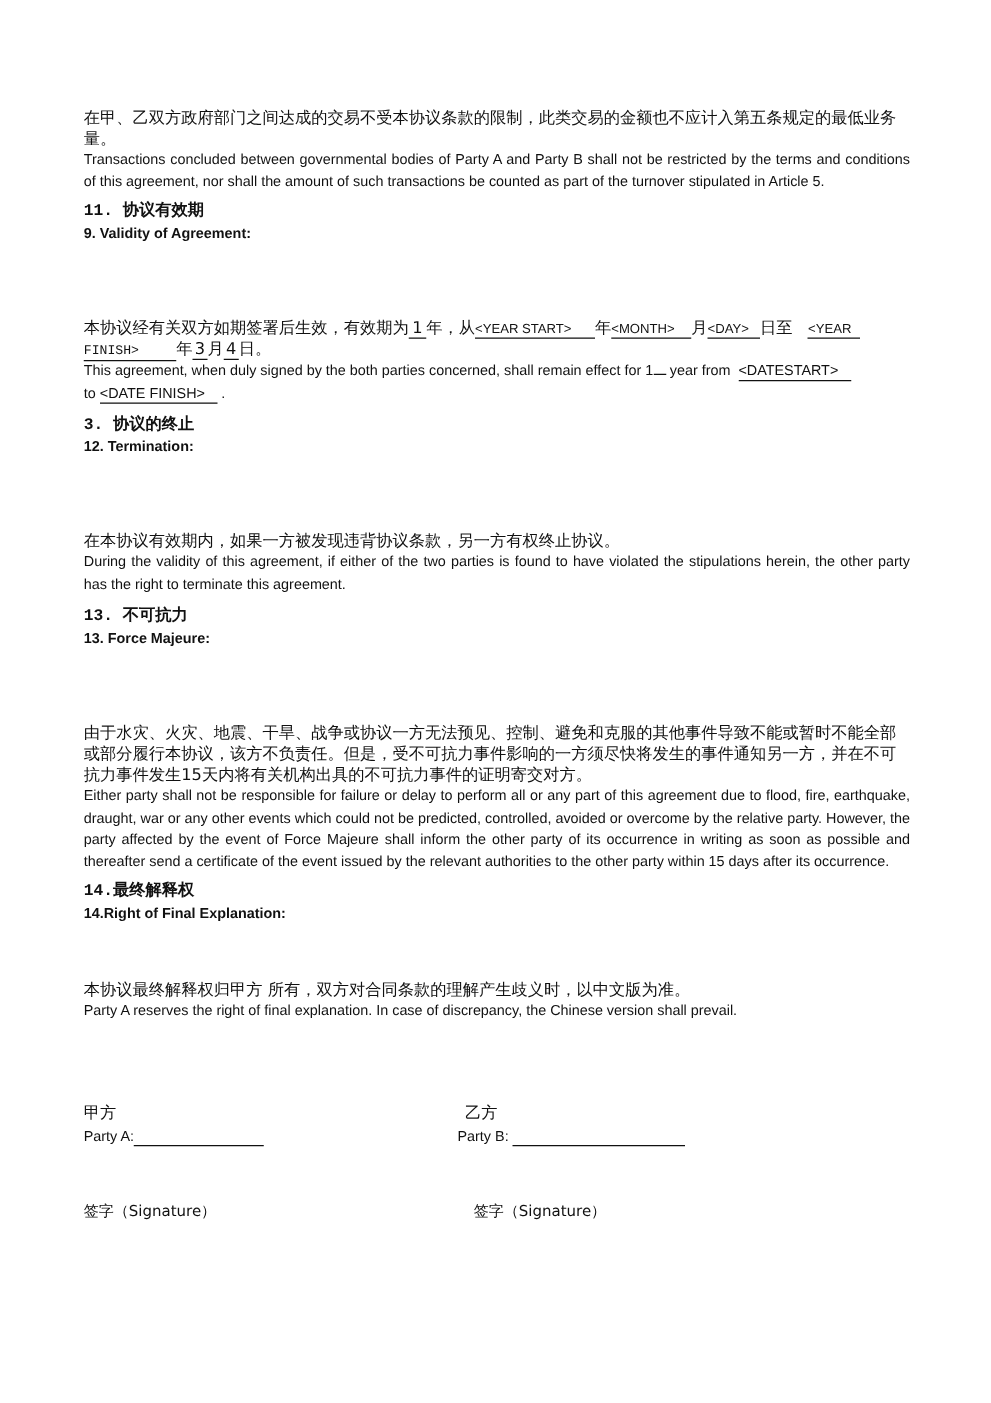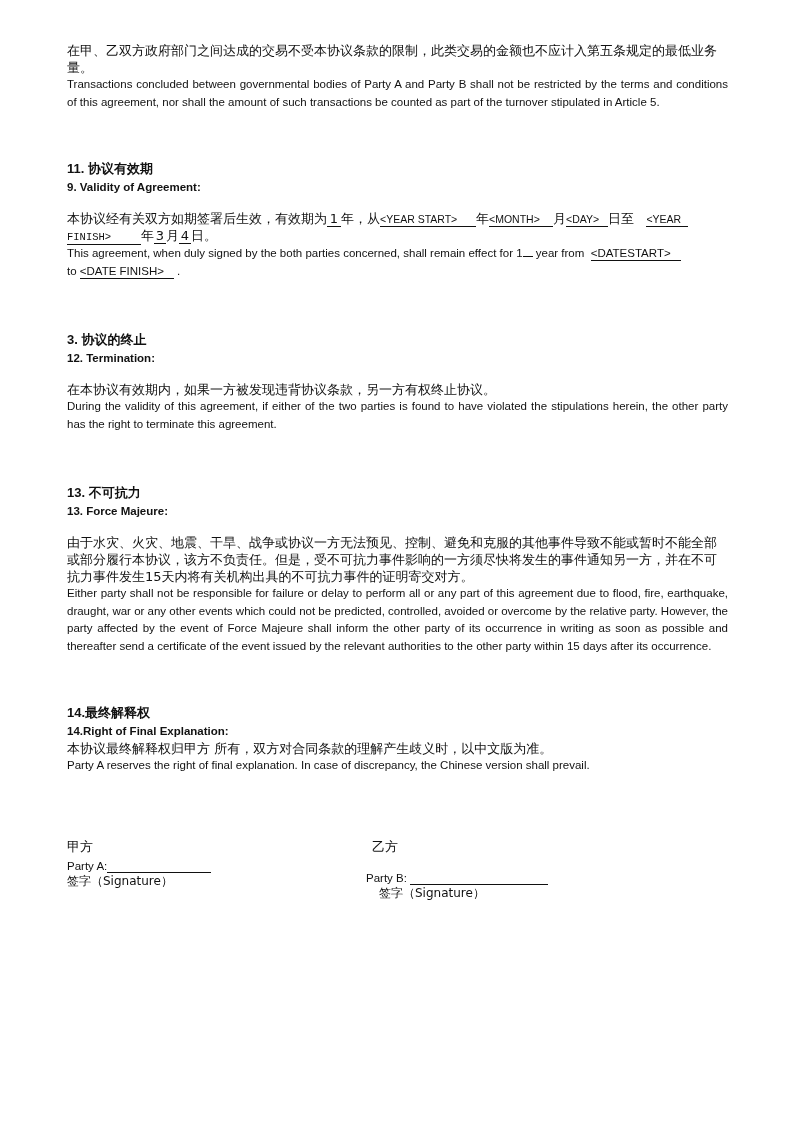--- a/index.html
+++ b/index.html
@@ -1,20 +1,20 @@
 <!DOCTYPE html>
 <html><head>
 <meta charset="utf-8">
 <style>
   html, body { margin: 0; padding: 0; background: #ffffff; }
   body { width: 793px; height: 1122px; position: relative; overflow: hidden;
          font-family: "Liberation Sans", "DejaVu Sans", sans-serif; color: #111; }
-  .zh { font-family: "DejaVu Sans", sans-serif; font-size: 13px; line-height: 17px; }
+  .zh { font-family: "DejaVu Sans", sans-serif; font-size: 13px; line-height: 17px; margin-top: 44px; }
   .en { font-size: 11.5px; line-height: 17.5px; text-align: justify; }
-  .head-zh { font-family: Liberation Sans, sans-serif; font-weight: bold; font-size: 13px; line-height: 18px; }
+  .head-zh { font-family: Liberation Mono, monospace; font-weight: bold; font-size: 13px; line-height: 18px; }
   .head-en { font-weight: bold; font-size: 11.5px; line-height: 18px; }
   .blk { position: absolute; left: 67px; width: 661px; }
   .blank { display: inline-block; border-bottom: 1px solid #111; text-align: left; line-height: 14px; }
   .sig { position: absolute; font-size: 11.5px; }
   .sigline { display: inline-block; border-bottom: 1px solid #111; vertical-align: bottom; }
 </style>
 </head>
 <body>
 
 <div class="blk" style="top:42px;">
@@ -66,17 +66,17 @@
 <div class="sig" style="left:67px;top:838px;">
   <div class="zh">甲方</div>
   <div style="margin-top:4px;line-height:14px">
     <span>Party A:</span><span class="sigline" style="width:104px"></span>
   </div>
   <div class="zh" style="font-size:12px">签字（Signature）</div>
 </div>
 
 <div class="sig" style="left:366px;top:838px;">
   <div class="zh" style="padding-left:6px">乙方</div>
-  <div style="margin-top:16px;line-height:14px">
+  <div style="margin-top:4px;line-height:14px">
     <span>Party B:</span>&nbsp;<span class="sigline" style="width:138px"></span>
   </div>
   <div class="zh" style="font-size:12px;padding-left:13px">签字（Signature）</div>
 </div>
 
 </body></html>

